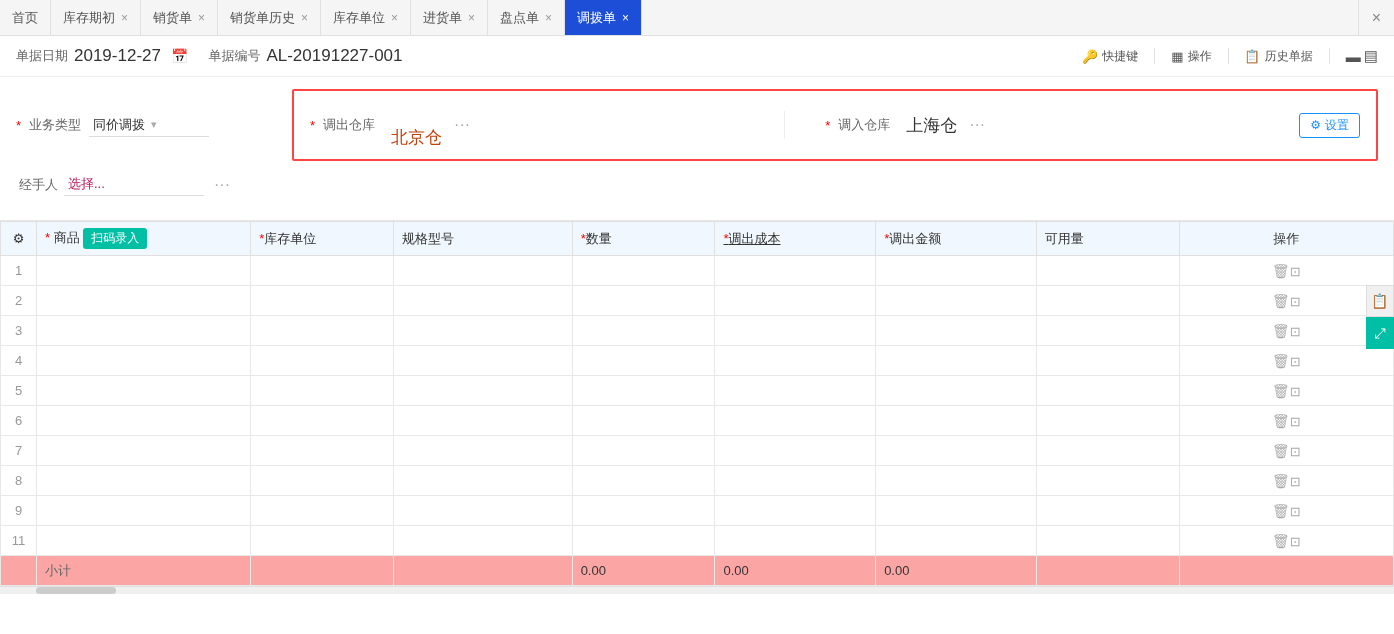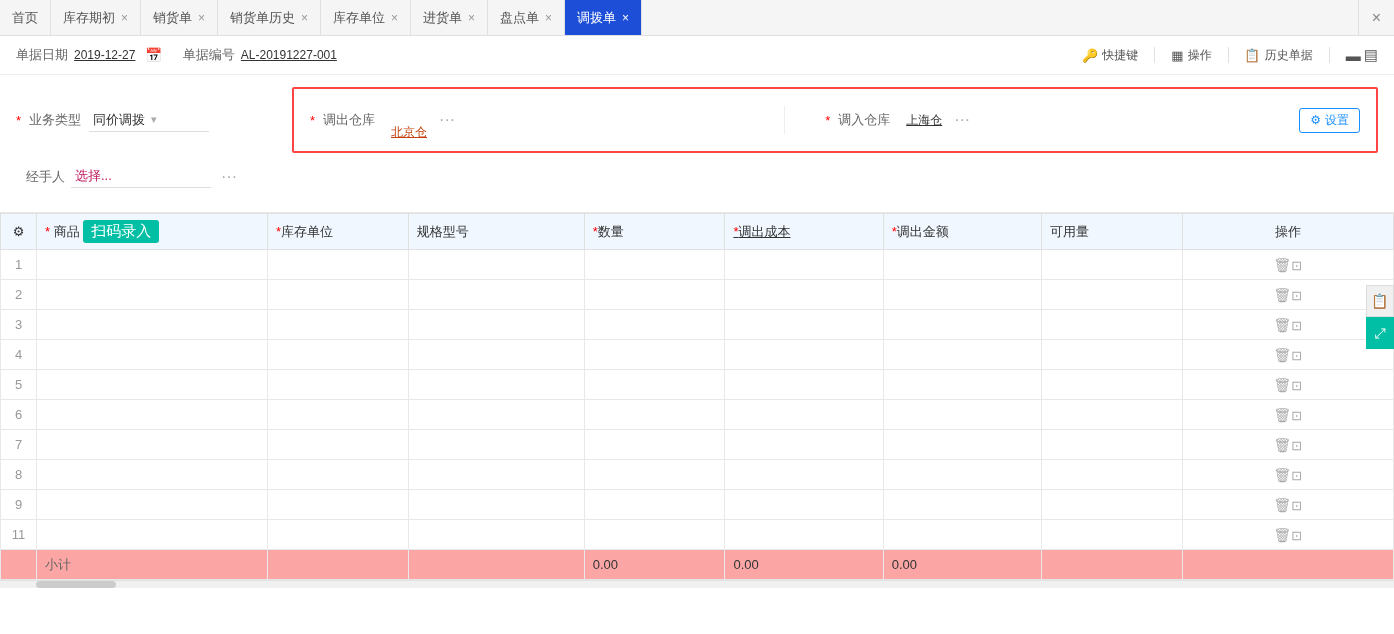--- a/index.html
+++ b/index.html
@@ -32,21 +32,21 @@
     
     .form-header {
       display: flex; align-items: center; padding: 10px 16px;
       border-bottom: 1px solid #eee; gap: 24px;
     }
     .form-header-left { display: flex; align-items: center; gap: 20px; }
     .form-header-right {
       margin-left: auto; display: flex; align-items: center; gap: 12px; font-size: 12px; color: #555;
     }
     .field-label { color: #666; font-size: 13px; }
-    .field-value { font-size: 12px; color: #333; text-decoration: underline; }
+    .field-value { font-size: 17px; color: #333; }
     .calendar-icon { color: #aaa; font-size: 14px; margin-left: 4px; }
     .toolbar-btn {
       display: flex; align-items: center; gap: 4px; cursor: pointer; color: #555;
       font-size: 12px;
     }
     .toolbar-sep { width: 1px; height: 16px; background: #e0e0e0; margin: 0 4px; }
     .toolbar-grid-icon { font-size: 15px; color: #555; cursor: pointer; display: flex; align-items: center; gap: 3px; }
 
     
     .form-body { padding: 12px 16px; }
@@ -87,21 +87,21 @@
     th.center { text-align: center; }
     td {
       border: 1px solid #e8e8e8; padding: 5px 8px; height: 30px;
       color: #333; background: #fff;
     }
     tr:last-child td { background: #fca5a5; }
     .row-num { text-align: center; color: #999; width: 36px; }
     .action-icon { color: #aaa; cursor: pointer; font-size: 14px; }
     .scan-btn {
       background: #00bfa5; color: #fff; padding: 2px 8px; border-radius: 3px;
-      font-size: 15px; cursor: pointer; display: inline-block;
+      font-size: 12px; cursor: pointer; display: inline-block;
     }
     .subtotal-row td { background: #fefef6; font-size: 13px; }
     .subtotal-label { color: #666; }
 
     
     .right-float {
       position: fixed; right: 0; top: 50%; transform: translateY(-50%);
       display: flex; flex-direction: column; gap: 0;
     }
     .right-float-btn {
@@ -218,21 +218,21 @@
       </div>
       <div class="settings-btn">
         <span>⚙</span>
         <span>设置</span>
       </div>
     </div>
   </div>
 
   <div class="form-row">
     <div class="form-field">
-      <span class="field-label" style="margin-left:10px;text-align:center;">经手人</span>
+      <span class="field-label" style="margin-left:3px;text-align:center;">经手人</span>
       <div class="field-input-box" style="min-width:140px;">
         <span class="field-input-placeholder">选择...</span>
       </div>
       <span class="more-dots">···</span>
     </div>
   </div>
 </div>
 
 <div class="table-container">
   <table>

